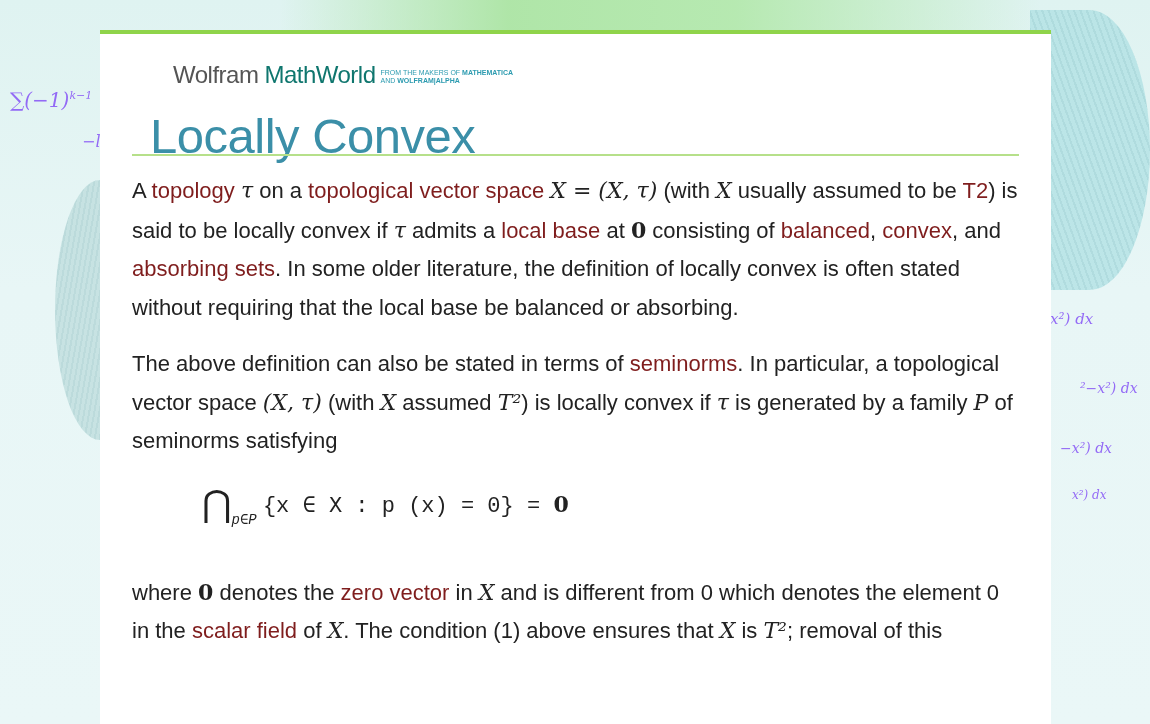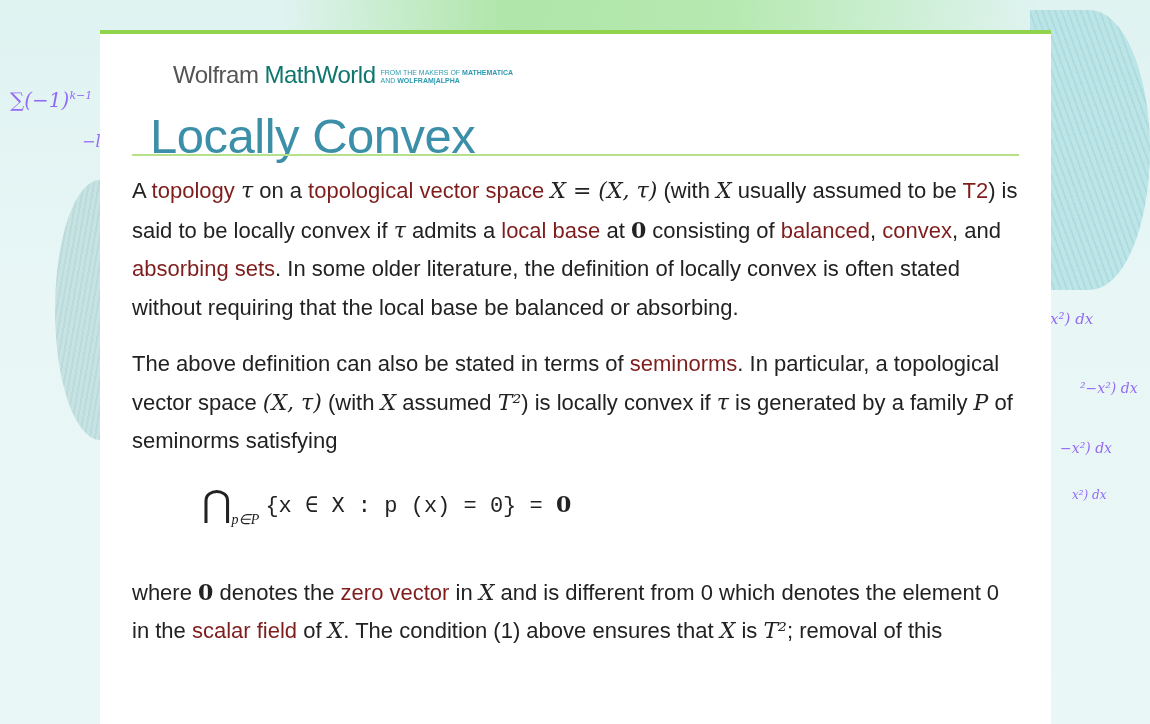--- a/index.html
+++ b/index.html
@@ -43,21 +43,21 @@
     position:absolute; left:32px; top:138px; width:890px;
     font-size:22px; line-height:38.5px; color:#222;
   }
   .content p { margin:0 0 18px 0; }
   a { color:#7f1d1d; text-decoration:none; }
   .m-i { font-family:"DejaVu Serif", serif; font-style:italic; }
   .m-r { font-family:Liberation Mono, monospace; }
   .m-b { font-family:"DejaVu Serif", serif; font-weight:bold; }
   .eq { margin:10px 0 28px 70px; font-size:22px; line-height:50px; }
   .bigcap { font-size:36px; font-family:"DejaVu Serif", serif; vertical-align:-4px; }
-  .sub { font-size:14px; vertical-align:-12px; font-family:Liberation Serif, serif; font-style:italic; }
+  .sub { font-size:14px; vertical-align:-12px; font-family:Liberation Mono, monospace; font-style:italic; }
 </style>
 </head>
 <body>
 
 <div class="top-glow"></div>
 <div class="bg-shape-left"></div>
 <div class="bg-shape-right"></div>
 <div class="bg-math" style="left:2px;top:88px;font-size:20px;">∑(−1)<sup style="font-size:11px">k−1</sup></div>
 <div class="bg-math" style="left:74px;top:132px;font-size:16px;">−ln</div>
 <div class="bg-math" style="left:1008px;top:310px;font-size:15px;">(b²−x²) dx</div>

